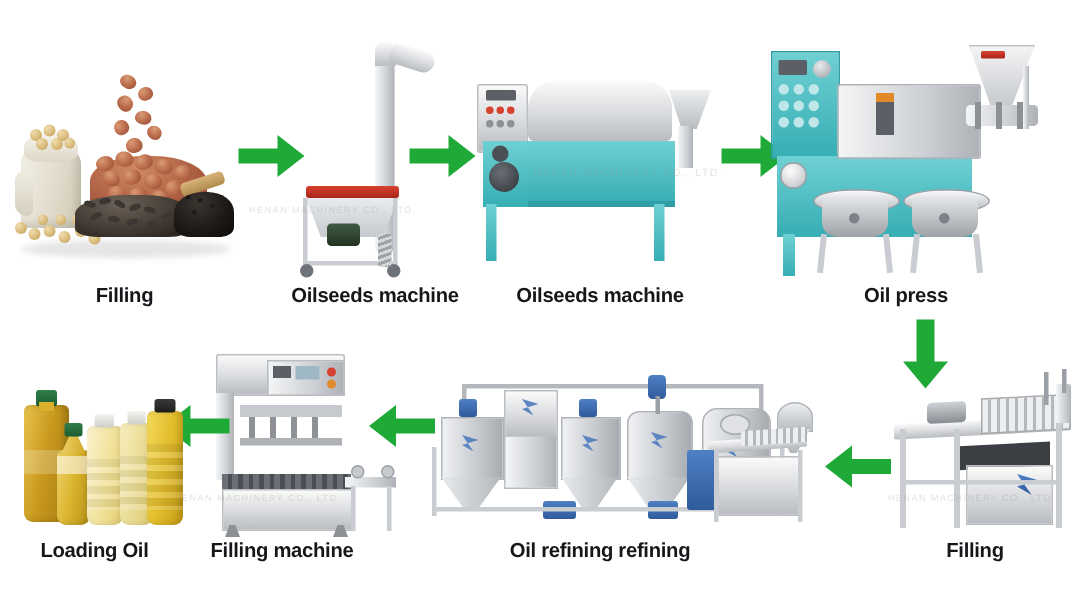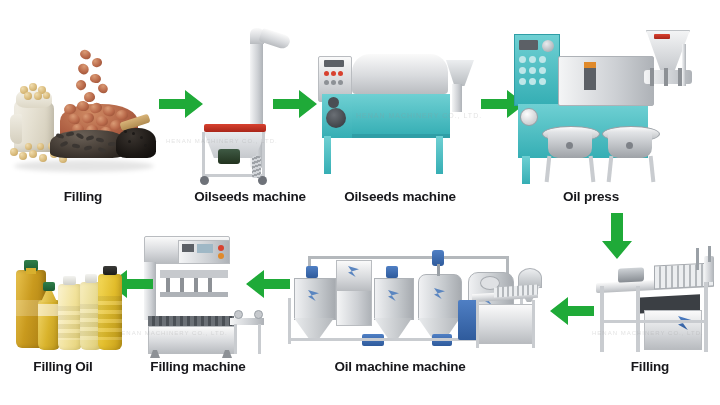--- a/index.html
+++ b/index.html
@@ -240,21 +240,21 @@
               background:linear-gradient(180deg,#e2e4e7,#9ea2a7);"></div>
   <div class="art" style="left:62px;top:116px;width:7px;height:7px;border-radius:50%;background:#7e8288;"></div>
   <div class="art" style="left:122px;top:116px;width:7px;height:7px;border-radius:50%;background:#7e8288;"></div>
 
   <div class="leg" style="left:42px;top:130px;width:4px;height:26px;transform:rotate(6deg);"></div>
   <div class="leg" style="left:86px;top:130px;width:4px;height:26px;transform:rotate(-6deg);"></div>
   <div class="leg" style="left:104px;top:130px;width:4px;height:26px;transform:rotate(6deg);"></div>
   <div class="leg" style="left:146px;top:130px;width:4px;height:26px;transform:rotate(-6deg);"></div>
   <div class="teal" style="left:18px;top:130px;width:8px;height:28px;"></div>
 </div>
-<div class="label" style="left:511px;top:190px;width:160px;">Oil press</div>
+<div class="label" style="left:524px;top:190px;width:160px;">Oil press</div>
 
 <div class="arrow" style="left:600px;top:212px;width:34px;height:48px;">
   <svg width="34" height="48" viewBox="0 0 34 48">
     <path d="M11 1 L23 1 L23 29 L32 29 L17 47 L2 29 L11 29 Z" fill="#1faa38"></path>
   </svg>
 </div>
 
 <div class="stage" style="left:592px;top:246px;width:126px;height:112px;">
 
   <div class="metal" style="left:4px;top:34px;width:118px;height:10px;transform:skewY(-3deg);border-radius:2px;"></div>
@@ -334,21 +334,21 @@
 <div class="stage" style="left:448px;top:290px;width:92px;height:68px;">
   <div class="metal" style="left:24px;top:2px;width:66px;height:8px;transform:skewY(-4deg);"></div>
   <div class="art" style="left:46px;top:-4px;width:44px;height:10px;
               background:repeating-linear-gradient(90deg,#eceef0 0 3px,#b4b8bc 3px 5px);transform:skewY(-4deg);"></div>
   <div class="blue" style="left:10px;top:10px;width:20px;height:40px;border-radius:2px;"></div>
   <div class="metal" style="left:30px;top:14px;width:54px;height:38px;border:1px solid #b9bcc0;"></div>
   <div class="leg" style="left:28px;top:10px;width:3px;height:48px;"></div>
   <div class="leg" style="left:84px;top:10px;width:3px;height:48px;"></div>
 </div>
 
-<div class="label" style="left:280px;top:360px;width:240px;">Oil machine machine</div>
+<div class="label" style="left:280px;top:360px;width:240px;">Oil refining refining</div>
 
 <div class="arrow" style="left:245px;top:268px;width:46px;height:32px;">
   <svg width="46" height="32" viewBox="0 0 46 32">
     <path d="M45 11 L19 11 L19 2 L1 16 L19 30 L19 21 L45 21 Z" fill="#1faa38"></path>
   </svg>
 </div>
 
 <div class="stage" style="left:130px;top:232px;width:136px;height:128px;">
 
   <div class="metal" style="left:14px;top:4px;width:84px;height:26px;border:1px solid #b9bcc0;border-radius:2px;"></div>
@@ -374,21 +374,21 @@
   <div class="metal2" style="left:100px;top:86px;width:34px;height:7px;"></div>
   <div class="art" style="left:104px;top:78px;width:7px;height:7px;border-radius:50%;background:#c6c9cd;border:1px solid #9aa0a6;"></div>
   <div class="art" style="left:124px;top:78px;width:7px;height:7px;border-radius:50%;background:#c6c9cd;border:1px solid #9aa0a6;"></div>
   <div class="leg" style="left:104px;top:92px;width:3px;height:30px;"></div>
   <div class="leg" style="left:128px;top:92px;width:3px;height:30px;"></div>
 
   <div class="art" style="left:20px;top:118px;width:10px;height:8px;background:#8d9196;clip-path:polygon(30% 0,70% 0,100% 100%,0 100%);"></div>
   <div class="art" style="left:92px;top:118px;width:10px;height:8px;background:#8d9196;clip-path:polygon(30% 0,70% 0,100% 100%,0 100%);"></div>
   <div class="wm" style="left:-14px;top:98px;">HENAN  MACHINERY CO., LTD.</div>
 </div>
-<div class="label" style="left:110px;top:360px;width:176px;">Filling machine</div>
+<div class="label" style="left:100px;top:360px;width:176px;">Filling machine</div>
 
 <div class="arrow" style="left:108px;top:268px;width:46px;height:32px;">
   <svg width="46" height="32" viewBox="0 0 46 32">
     <path d="M45 11 L19 11 L19 2 L1 16 L19 30 L19 21 L45 21 Z" fill="#1faa38"></path>
   </svg>
 </div>
 
 <div class="stage" style="left:8px;top:248px;width:110px;height:110px;">
 
   <div class="bottle" style="left:8px;top:22px;width:30px;height:78px;
@@ -419,13 +419,13 @@
   <div class="art" style="left:72px;top:56px;width:22px;height:36px;
               background:repeating-linear-gradient(180deg,rgba(0,0,0,.06) 0 5px,rgba(255,255,255,.18) 5px 9px);"></div>
 
   <div class="bottle" style="left:90px;top:26px;width:24px;height:76px;
               background:linear-gradient(100deg,#f5da5b,#e2bd2c 50%,#c59c17);
               box-shadow:inset -2px 0 5px rgba(0,0,0,.15);"></div>
   <div class="cap" style="left:95px;top:18px;width:14px;height:9px;background:linear-gradient(180deg,#3a3a38,#1c1c1a);"></div>
   <div class="art" style="left:90px;top:48px;width:24px;height:44px;
               background:repeating-linear-gradient(180deg,rgba(0,0,0,.07) 0 5px,rgba(255,255,255,.16) 5px 9px);"></div>
 </div>
-<div class="label" style="left:8px;top:360px;width:110px;">Filling Oil</div>
+<div class="label" style="left:8px;top:360px;width:110px;">Loading Oil</div>
 
 </body></html>

